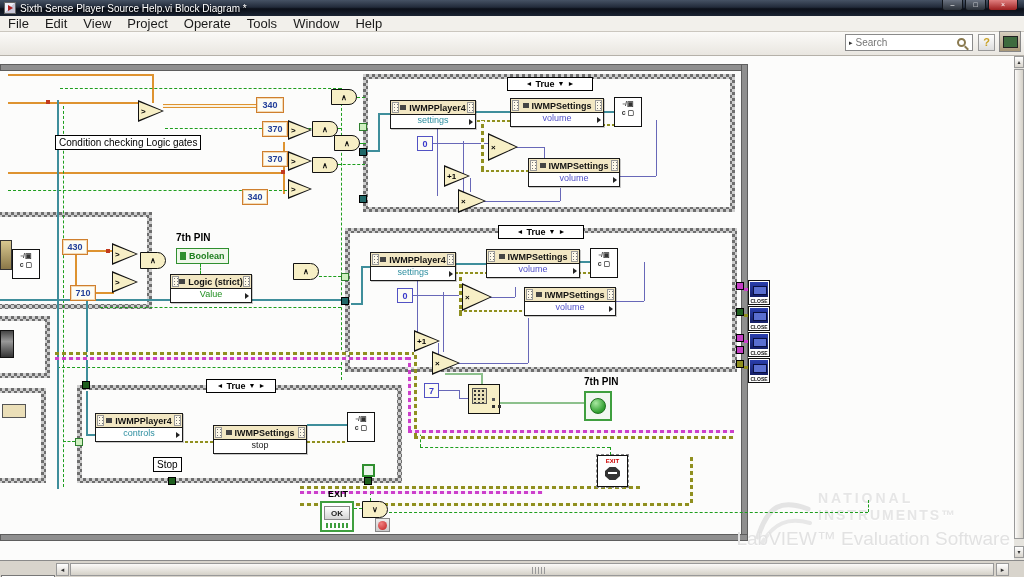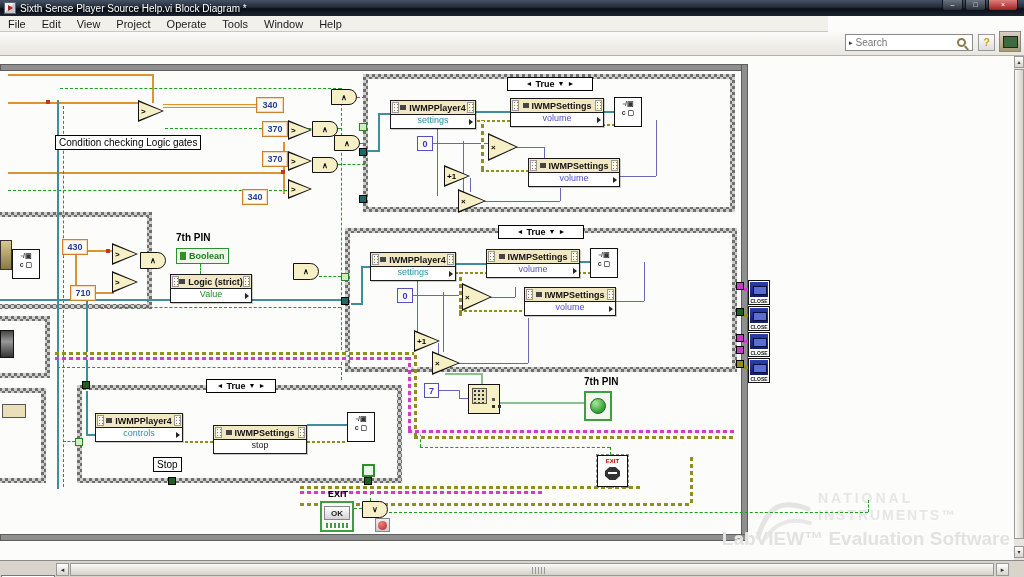--- a/index.html
+++ b/index.html
@@ -7,21 +7,21 @@
   #screen{position:relative;width:1024px;height:577px;background:#FCFCFB;overflow:hidden}
   i{font-style:normal}
   
   .titlebar{position:absolute;left:0;top:0;width:1024px;height:16px;background:linear-gradient(180deg,#465264 0%,#222b3a 45%,#0b0f18 55%,#1b2433 100%);display:flex;align-items:center;z-index:40}
   .appicon{width:12px;height:12px;margin:0 4px;background:linear-gradient(135deg,#EDEDF5 50%,#C7C7D8 50%);border:1px solid #666;position:relative;flex:none}
   .appicon::after{content:"";position:absolute;left:3px;top:2px;border-left:5px solid #B02020;border-top:3px solid transparent;border-bottom:3px solid transparent}
   .wtitle{color:#fff;font-size:10px;text-shadow:0 1px 2px #000;white-space:nowrap}
   .wbtns{position:absolute;right:6px;top:0;display:flex}
   .wb{width:21px;height:11px;font-size:7px;line-height:10px;text-align:center;color:#fff;background:linear-gradient(#6a7280,#2a3038);border:1px solid #11151b;border-top:none;border-radius:0 0 3px 3px;margin-left:2px}
   .wb.close{width:30px;background:linear-gradient(#E07F7F,#9E1F1F)}
-  .menubar{position:absolute;left:0;top:16px;width:828px;height:16px;background:#F2F0EB;border-bottom:1px solid #CBC7BF;display:flex;align-items:center;font-size:11px;color:#1a1a1a;z-index:40}
+  .menubar{position:absolute;left:0;top:16px;width:1024px;height:16px;background:#F2F0EB;border-bottom:1px solid #CBC7BF;display:flex;align-items:center;font-size:13px;color:#1a1a1a;z-index:40}
   .mi{padding:0 8px;cursor:default}
   .toolbar{position:absolute;left:0;top:32px;width:1024px;height:24px;background:linear-gradient(#FBFAF8,#E9E6E0);border-bottom:1px solid #B5B1A9;z-index:40}
   .tb{position:absolute;top:34px;height:17px;border:1px solid #A8A49C;background:linear-gradient(#FDFDFC,#E3E0D9);display:flex;align-items:center;justify-content:center;font-size:10px;color:#333}
   .tb .dd{font-size:6px;margin-left:1px;color:#333}
   .fontbox{justify-content:flex-start;padding-left:4px;font-size:10px;color:#222}
   .searchwrap{position:absolute;left:845px;top:34px;width:128px;height:17px;background:#fff;border:1px solid #8a8a8a;display:flex;align-items:center;z-index:41}
   .scope{font-size:7px;color:#333;margin:0 3px}
   .search-input{border:none;outline:none;flex:1;font-size:10px;color:#555;min-width:0;background:transparent}
   .mag{width:9px;height:9px;border:2px solid #8a7a50;border-radius:50%;position:relative;margin-right:6px;flex:none}
   .mag::after{content:"";position:absolute;width:5px;height:2px;background:#8a7a50;transform:rotate(45deg);left:5px;top:7px}
@@ -93,21 +93,21 @@
   .gridn::before{content:"";position:absolute;left:3px;top:3px;width:13px;height:14px;border:1px solid #555;background:#E8E0B8 radial-gradient(circle,#333 38%,transparent 42%);background-size:4px 4px}
   .gridn::after{content:"";position:absolute;right:4px;bottom:5px;width:3px;height:3px;background:#333;box-shadow:6px 0 0 #333,0 -7px 0 #555}
   .licon1{position:absolute;width:12px;height:30px;background:linear-gradient(#D8C890,#8a7848);border:1px solid #333;z-index:5}
   .licon2{position:absolute;width:14px;height:28px;background:linear-gradient(180deg,#444,#999 40%,#333);border:1px solid #111;z-index:5}
   .licon3{position:absolute;width:24px;height:14px;background:#EBDFB8;border:1px solid #555;z-index:5}
   
   .wm-wrap{position:absolute;left:752px;top:485px;width:260px;height:72px;z-index:2}
   .wm-wrap svg{position:absolute;left:0;top:2px}
   .wm-t1{position:absolute;left:66px;top:5px;font-size:14px;font-weight:bold;letter-spacing:3px;color:#E6E6E6;text-shadow:0 1px 0 #fff}
   .wm-t2{position:absolute;left:66px;top:22px;font-size:14px;font-weight:bold;letter-spacing:2px;color:#E6E6E6;text-shadow:0 1px 0 #fff}
-  .wm-t3{position:absolute;right:2px;top:43px;font-size:19px;font-weight:bold;color:#E2E2E2;text-shadow:0 1px 0 #fff;white-space:nowrap}
+  .wm-t3{position:absolute;right:2px;top:43px;font-size:19px;font-weight:normal;color:#E2E2E2;text-shadow:0 1px 0 #fff;white-space:nowrap}
   
   .statusbar{position:absolute;left:0;top:560px;width:1024px;height:17px;background:#D8D4CC;border-top:1px solid #8a8a8a;z-index:40}
   .evaltab{position:absolute;left:1px;top:14px;width:54px;height:15px;background:#fff;border:1px solid #777;font-size:10px;padding-left:4px;line-height:13px}
   .sbb{position:absolute;top:2px;width:13px;height:13px;border:1px solid #999;background:linear-gradient(#fff,#D8D4CC);font-size:7px;text-align:center;line-height:12px;color:#333}
   .hthumb{position:absolute;left:70px;top:2px;width:924px;height:13px;border:1px solid #999;background:linear-gradient(#FBFAF8,#D5D1C8);z-index:41}
   .grip{position:absolute;left:50%;top:3px;width:14px;height:7px;background:repeating-linear-gradient(90deg,#999 0 1px,transparent 1px 3px)}
   .vsb{position:absolute;left:1014px;top:56px;width:10px;height:504px;background:#E6E4DE;z-index:40}
   .vbb{position:absolute;left:0;width:10px;height:12px;border:1px solid #999;background:linear-gradient(#fff,#D8D4CC);font-size:6px;text-align:center;line-height:11px;color:#333}
   .vthumb{position:absolute;left:0;top:13px;width:10px;height:470px;border:1px solid #999;background:linear-gradient(90deg,#FBFAF8,#D5D1C8)}
 </style>

